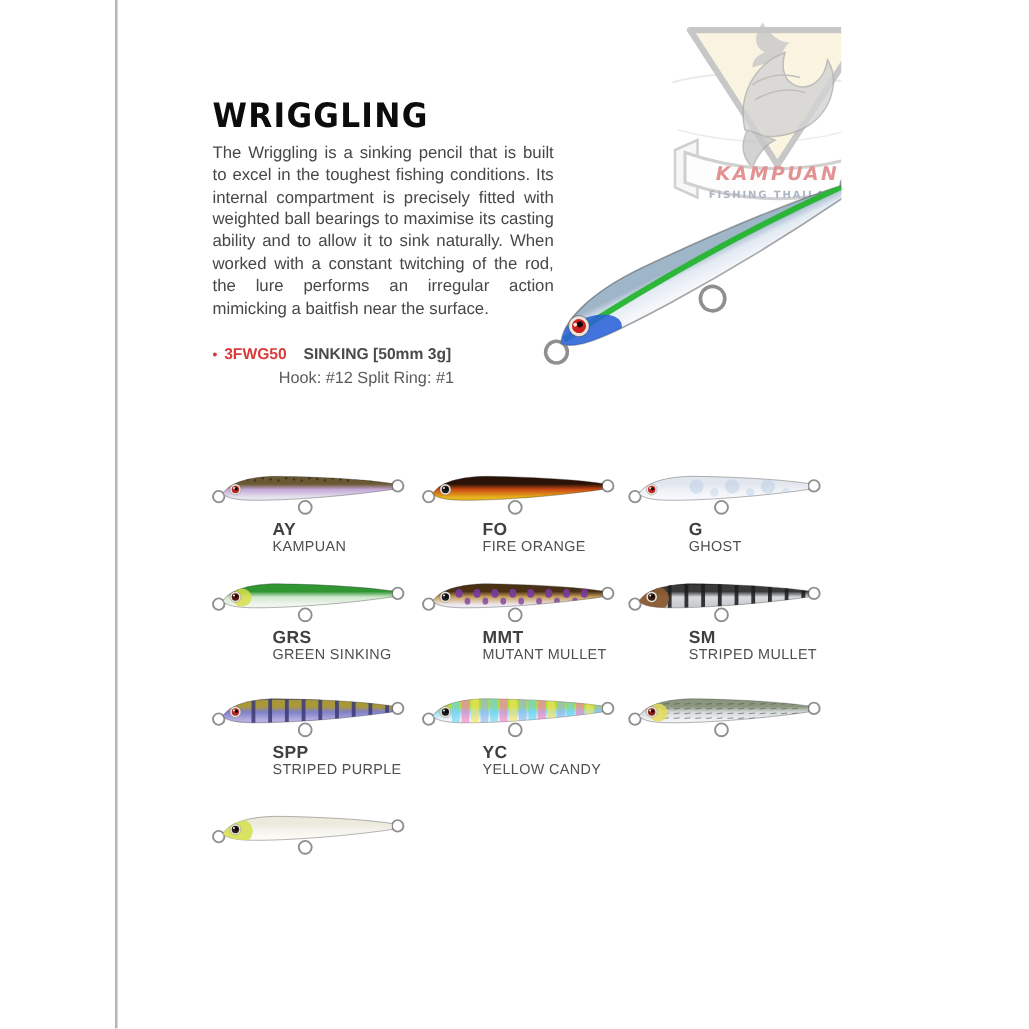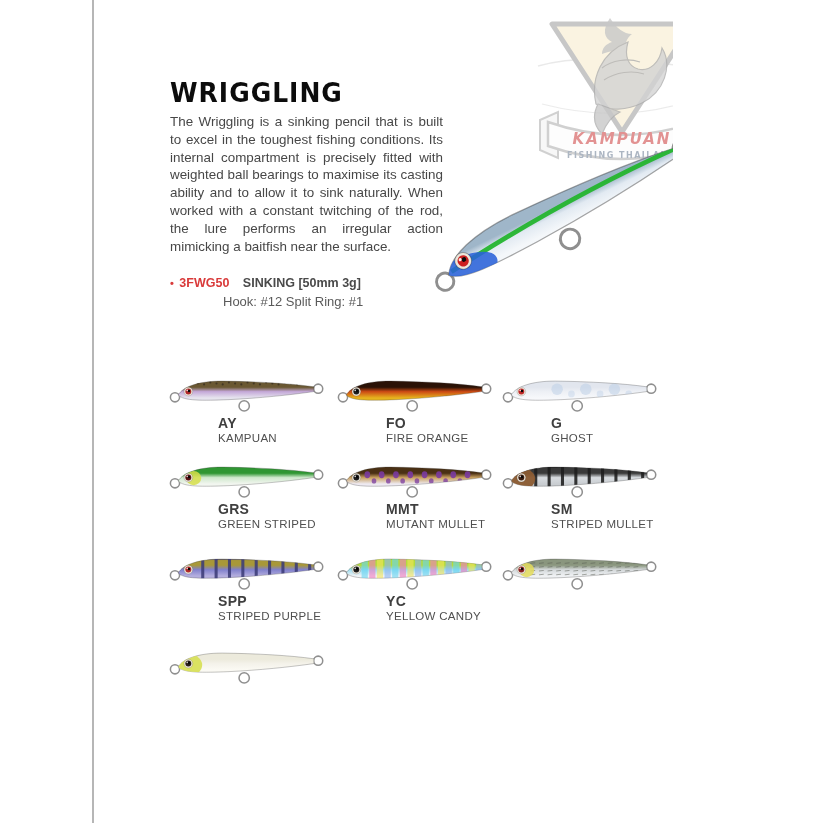--- a/index.html
+++ b/index.html
@@ -233,21 +233,21 @@
               <ellipse cx="26" cy="21" rx="8" ry="7.5" fill="#d6de4a" opacity=".85"></ellipse>
             </g>
             <circle cx="20.5" cy="20.5" r="4.6" fill="#ece6da" stroke="rgba(0,0,0,.3)" stroke-width=".5"></circle>
             <circle cx="20.5" cy="20.5" r="3.1" fill="#5a1414"></circle>
             <circle cx="21.2" cy="20" r="1.3" fill="#0a0a0a"></circle>
             <circle cx="19.3" cy="19.2" r=".85" fill="#ffffff" opacity=".9"></circle>
           </svg>
         </div>
     <div class="labels">
       <div class="vcode">GRS</div>
-      <div class="vname">GREEN STRIPED</div>
+      <div class="vname">GREEN SINKING</div>
     </div>
   </div>
 
   <div class="cell">
     <div class="lure-holder">
           <svg class="lure" width="160" height="42" viewBox="0 0 166 44">
             <defs>
               <linearGradient id="lg4" x1="0" y1="0" x2="0" y2="1">
                 <stop offset="0" stop-color="#4a3014"></stop>
                 <stop offset="0.32" stop-color="#4a3014"></stop>

